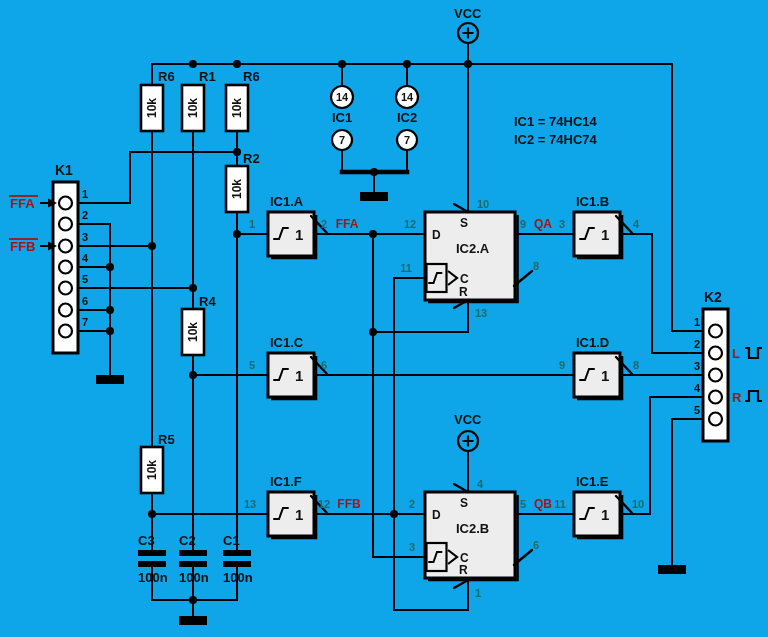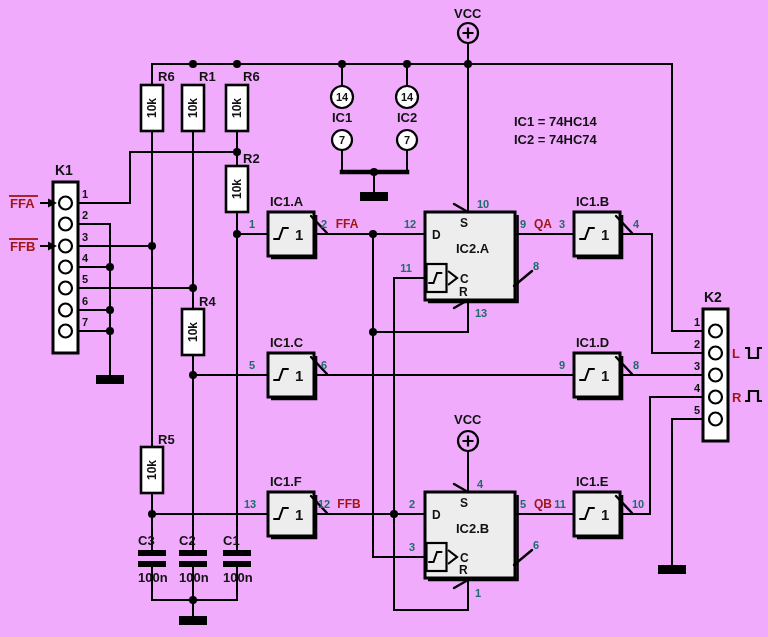--- a/index.html
+++ b/index.html
@@ -1,16 +1,16 @@
 <!DOCTYPE html>
 <html><head>
 <meta charset="utf-8">
 <style>
   html,body{margin:0;padding:0;background:#fff;}
-  .stage{width:768px;height:637px;background:#f0abfc;position:relative;}
+  .stage{width:768px;height:637px;background:#0ea5e9;position:relative;}
   svg{display:block;}
   .wire{stroke:#000;stroke-width:2;fill:none;stroke-linecap:square;}
   .thick{stroke-width:4.5;}
   .slash{stroke:#000;stroke-width:2.4;fill:none;stroke-linecap:round;}
   .sym{stroke:#000;stroke-width:2.2;fill:none;}
   .hyst{stroke:#000;stroke-width:2;fill:none;stroke-linecap:round;}
   .dot{fill:#000;stroke:none;}
   .boxfill{fill:#ededed;stroke:#000;stroke-width:3;}
   .shadow{stroke:#000;stroke-width:2.6;fill:none;}
   .whitebox{fill:#fff;stroke:#000;stroke-width:2.6;}

